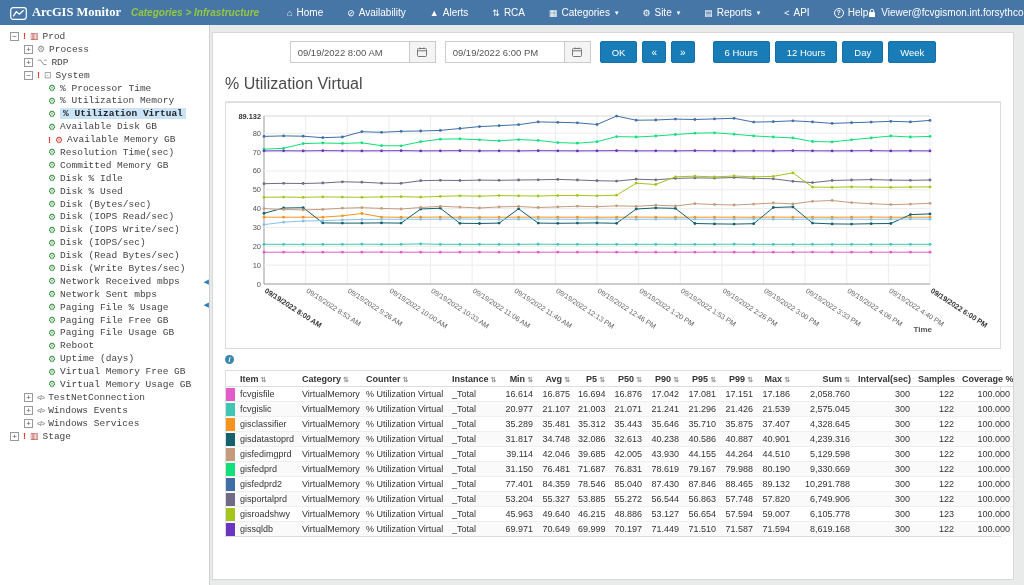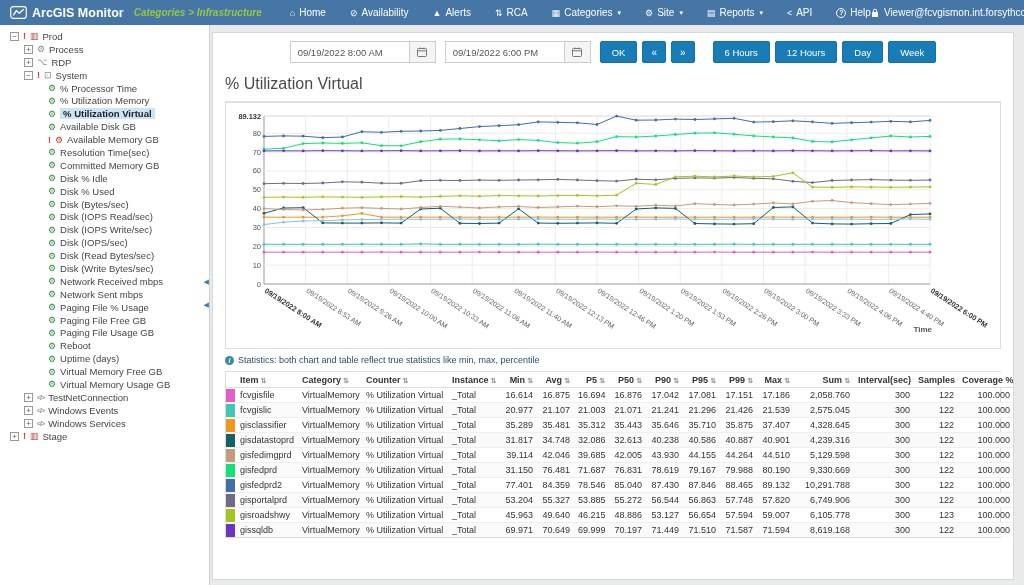--- a/index.html
+++ b/index.html
@@ -2,38 +2,38 @@
 <html><head>
 <meta charset="utf-8">
 <style>
   * { box-sizing: border-box; margin: 0; padding: 0; }
   html,body { width:1024px; height:585px; overflow:hidden; }
   body { font-family:"Liberation Sans", sans-serif; background:#e9eaea; }
   .app { width:1024px; height:585px; display:flex; flex-direction:column; }
 
   
   .navbar { height:25px; flex:0 0 25px; background:#4576a6; color:#fff; display:flex; align-items:center; padding:0 10px; font-size:10px; }
-  .brand { display:flex; align-items:center; gap:5px; font-size:12.5px; font-weight:bold; white-space:nowrap; }
+  .brand { display:flex; align-items:flex-end; gap:5px; font-size:12.5px; font-weight:bold; white-space:nowrap;font-family:Liberation Serif, serif; }
   .breadcrumb { color:#97c93d; font-style:italic; font-weight:bold; font-size:10px; margin-left:10px; white-space:nowrap; }
   .nav-items { display:flex; gap:24px; margin-left:28px; }
   .nav-item { display:flex; align-items:center; gap:4px; cursor:pointer; white-space:nowrap; }
   .nav-item .glyph { font-size:9px; }
   .caret { font-size:7px; margin-left:1px; }
   .nav-right { margin-left:auto; display:flex; align-items:center; gap:5px; white-space:nowrap; }
   .help-circle { width:10px; height:10px; border:1px solid #fff; border-radius:50%; font-size:7px; display:inline-flex; align-items:center; justify-content:center; font-weight:bold; }
 
   
   .main { flex:1; display:flex; min-height:0; background:#e9eaea; }
   .sidebar { width:210px; flex:0 0 210px; background:#fff; border-right:1px solid #cfcfcf; padding:5px 0 0 6px; font-size:9.5px; color:#444; position:relative; overflow:hidden; }
   .tnode { display:flex; align-items:center; gap:4px; height:12.9px; white-space:nowrap; cursor:pointer; }
   .expander { width:9px; height:9px; border:1px solid #999; background:#fff; color:#555; font-size:8px; line-height:7px; text-align:center; flex:0 0 9px; }
   .alert-mark { color:#e03c31; font-weight:bold; font-size:9px; }
   .ti { font-size:9px; }
   .ti-code { font-size:7px; color:#999; font-weight:bold; letter-spacing:-1px; }
-  .tlabel { color:#444; }
+  .tlabel { color:#444;font-family:Liberation Mono, monospace; }
   .tnode.sel .tlabel { background:#c9e4f7; font-weight:bold; color:#222; padding:0 3px; }
   .collapse-arrows { position:absolute; right:0; top:253px; display:flex; flex-direction:column; gap:16px; }
   .collapse-arrows span { color:#2f80b9; font-size:7px; line-height:7px; }
 
   .content { flex:1; min-width:0; padding:7px 10px 5px 2px; display:flex; }
   .card { background:#fff; border:1px solid #d8d8d8; flex:1; padding:5px 12px 6px; overflow:hidden; display:flex; flex-direction:column; }
 
   
   .toolbar { display:flex; justify-content:center; align-items:center; gap:5px; margin:3px 0 8px; }
   .dategroup { display:flex; margin-right:4px; }
@@ -771,21 +771,20 @@
               <circle cx="621.6" cy="113.2" r="1.4" fill="#86c2e8"></circle>
               <circle cx="641.2" cy="113.3" r="1.4" fill="#86c2e8"></circle>
               <circle cx="660.8" cy="113.2" r="1.4" fill="#86c2e8"></circle>
               <circle cx="680.4" cy="113.0" r="1.4" fill="#86c2e8"></circle>
               <circle cx="700.0" cy="113.2" r="1.4" fill="#86c2e8"></circle>
             </svg>
         </div>
 
         <div class="note">
           <span class="info-circle">i</span>
-          <span>Statistics: both chart and table reflect true statistics like min, max, percentile</span>
         </div>
 
         <div class="table-wrap">
           <table>
             <colgroup>
               <col style="width:10px">
                 <col style="width:62px">
                 <col style="width:64px">
                 <col style="width:86px">
                 <col style="width:52px">

